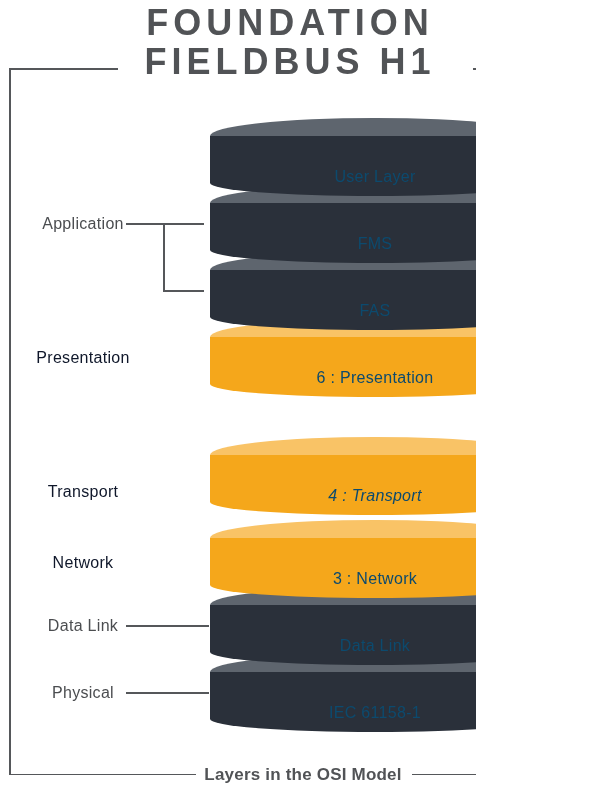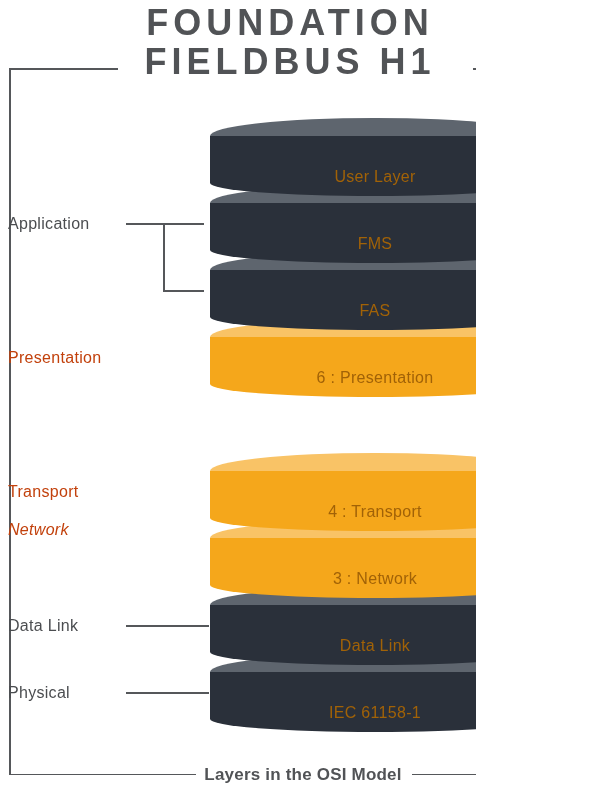--- a/index.html
+++ b/index.html
@@ -13,31 +13,31 @@
 
   .caption { position: absolute; top: 765px; left: 3px; width: 600px; text-align: center;
              font-size: 17px; font-weight: bold; letter-spacing: 0.2px; color: #515356; }
 
   #disk-stack { position: absolute; left: 210px; top: 118px; width: 330px; height: 615px; }
   .disk { position: absolute; left: 0; width: 330px; height: 78px; }
   .disk .ellipse { position: absolute; top: 0; left: 0; width: 330px; height: 36px; border-radius: 50%; }
   .disk .body { position: absolute; top: 18px; left: 0; width: 330px; height: 60px;
                 border-radius: 0 0 165px 165px / 0 0 13px 13px; }
   .disk .disk-label { position: absolute; top: 49px; left: 0; width: 330px; height: 20px; line-height: 20px;
-                      text-align: center; font-size: 16px; color: #a16207; letter-spacing: 0.3px; }
+                      text-align: center; font-size: 16px; color: #0c4a6e; letter-spacing: 0.3px; }
   .disk.dark .ellipse { background: #5e656e; }
   .disk.dark .body { background: #2a303a; }
   .disk.yellow .ellipse { background: #f9c366; }
   .disk.yellow .body { background: #f5a71b; }
 
   #side-rail { position: absolute; left: 0; top: 0; width: 600px; height: 792px; }
   .side-label { position: absolute; left: 8px; width: 150px; height: 22px; line-height: 22px;
-                font-size: 16px; letter-spacing: 0.3px; white-space: nowrap; }
+                text-align: center; font-size: 16px; letter-spacing: 0.3px; white-space: nowrap; }
   .side-label.dark { color: #4b4d50; }
-  .side-label.gray { color: #c2410c; }
+  .side-label.gray { color: #0f172a; }
 
   .conn { position: absolute; background: #55575a; }
 </style>
 </head>
 <body>
 
 <div id="page">
 
   <div class="title">
     <div>FOUNDATION</div>
@@ -65,21 +65,21 @@
       <div class="disk dark" style="top: 134px; z-index: 7; padding-left: 32px;">
         <div class="ellipse"></div>
         <div class="body"></div>
         <div class="disk-label">FAS</div>
       </div>
       <div class="disk yellow" style="top: 201px; z-index: 6;">
         <div class="ellipse"></div>
         <div class="body"></div>
         <div class="disk-label">6 : Presentation</div>
       </div>
-      <div class="disk yellow" style="top: 335px; z-index: 4;">
+      <div class="disk yellow" style="top: 319px; z-index: 4; font-style: italic;">
         <div class="ellipse"></div>
         <div class="body"></div>
         <div class="disk-label">4 : Transport</div>
       </div>
       <div class="disk yellow" style="top: 402px; z-index: 3; padding-left: 44px;">
         <div class="ellipse"></div>
         <div class="body"></div>
         <div class="disk-label">3 : Network</div>
       </div>
       <div class="disk dark" style="top: 469px; z-index: 2;">
@@ -93,21 +93,21 @@
         <div class="disk-label">IEC 61158-1</div>
       </div>
     </div>
   <div id="side-rail">
       <div class="side-label dark" style="top: 213px;">Application</div>
       <div class="conn" style="left: 126px; top: 223px; width: 78px; height: 2px;"></div>
       <div class="conn" style="left: 163px; top: 223px; width: 2px; height: 69px;"></div>
       <div class="conn" style="left: 163px; top: 290px; width: 41px; height: 2px;"></div>
       <div class="side-label gray" style="top: 347px;">Presentation</div>
       <div class="side-label gray" style="top: 481px;">Transport</div>
-      <div class="side-label gray" style="top: 519px; font-style: italic;">Network</div>
+      <div class="side-label gray" style="top: 552px;">Network</div>
       <div class="side-label dark" style="top: 615px;">Data Link</div>
       <div class="conn" style="left: 126px; top: 625px; width: 83px; height: 2px;"></div>
       <div class="side-label dark" style="top: 682px;">Physical</div>
       <div class="conn" style="left: 126px; top: 692px; width: 83px; height: 2px;"></div>
     </div>
 
   <div class="caption">Layers in the OSI Model</div>
 
 </div>
 

